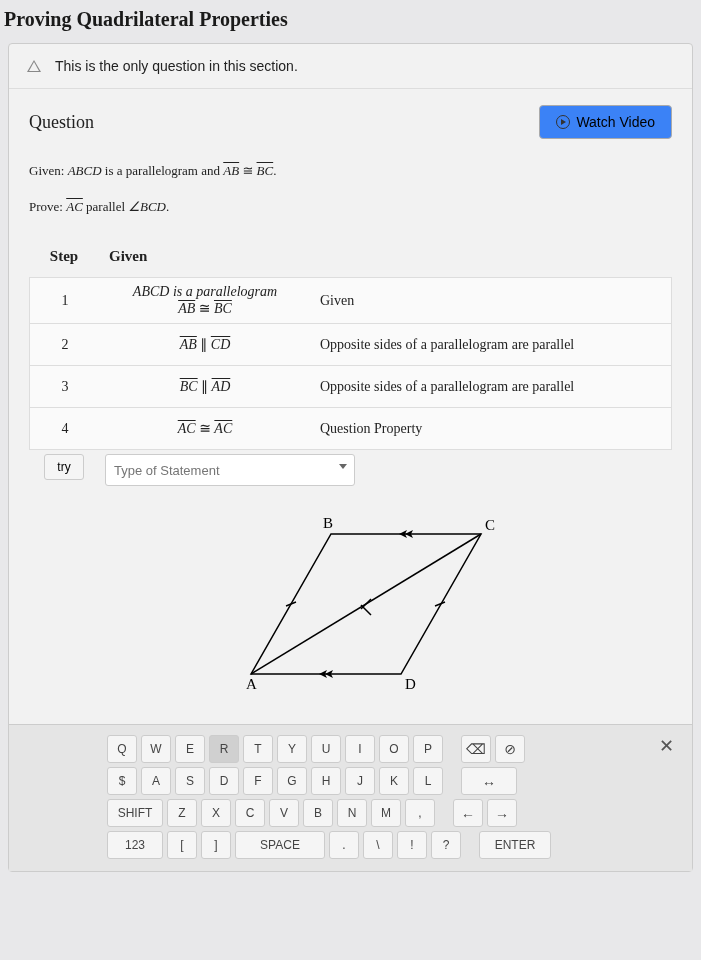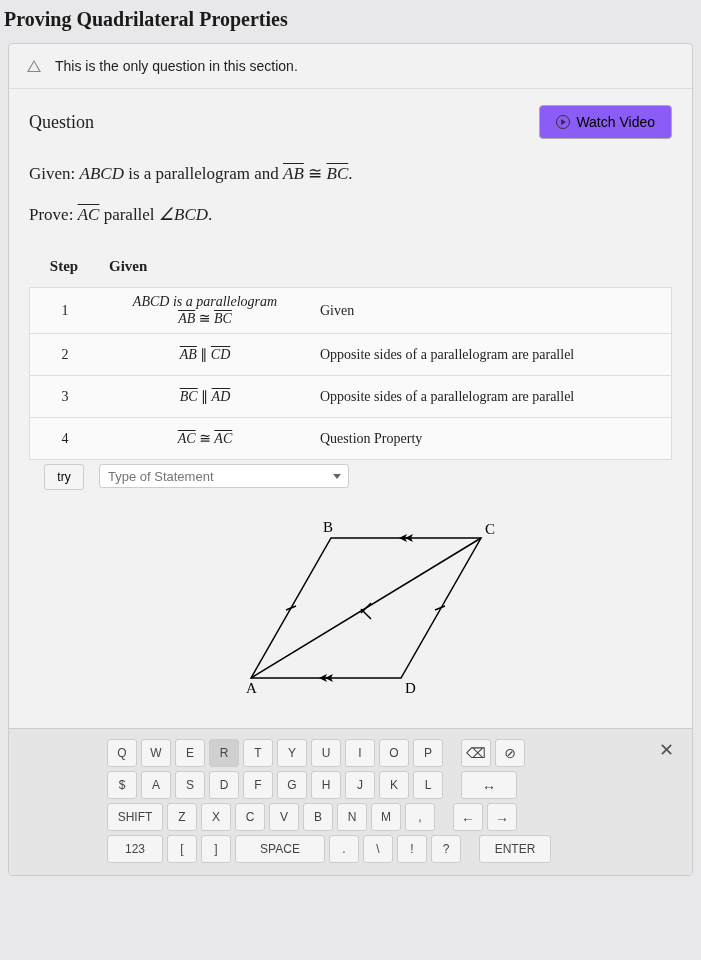--- a/index.html
+++ b/index.html
@@ -52,21 +52,21 @@
   .question-area { padding: 16px 20px 10px 20px; }
   .q-header {
     display: flex;
     justify-content: space-between;
     align-items: center;
     margin-bottom: 24px;
   }
   .q-label { font-size: 18px; font-family: Georgia, serif; }
   .watch-btn {
     border: 1px solid #aaa;
-    background: #8b5cf6;
+    background: #3b82f6;
     border-radius: 4px;
     padding: 8px 16px;
     font-size: 14px;
     font-family: Arial, sans-serif;
     display: flex;
     align-items: center;
     gap: 6px;
     cursor: pointer;
   }
   .play-icon {
@@ -78,21 +78,21 @@
   .play-icon::after {
     content: "";
     position: absolute;
     left: 4px; top: 3px;
     width: 0; height: 0;
     border-top: 3px solid transparent;
     border-bottom: 3px solid transparent;
     border-left: 5px solid #333;
   }
   .given, .prove {
-    font-size: 17px;
+    font-size: 13px;
     margin-bottom: 20px;
     font-family: Georgia, serif;
   }
   .math-i { font-style: italic; font-family: 'Times New Roman', serif; }
   .overline { text-decoration: overline; }
   .proof-table {
     margin: 10px 0 8px 0;
     font-family: Georgia, serif;
   }
   .pt-row {
@@ -109,38 +109,39 @@
     background: #fafafa;
   }
   .pt-body .pt-row:first-child { border-top: 1px solid #ddd; }
   .pt-step { text-align: center; padding: 6px; }
   .pt-stmt { text-align: center; padding: 6px; }
   .pt-reason { padding: 6px 10px; }
   .input-row {
     display: grid;
     grid-template-columns: 70px 1fr;
     margin-top: 4px;
+    gap: 6px;
   }
   .try-btn {
     border: 1px solid #ccc;
     background: #f5f5f5;
     font-size: 12px;
     border-radius: 3px;
     padding: 4px;
     cursor: pointer;
     justify-self: center;
     width: 40px;
     height: 26px;
     font-family: Arial, sans-serif;
   }
   .stmt-input {
     border: 1px solid #ccc;
     background: #fff;
     border-radius: 3px;
-    height: 24px;
+    height: 32px;
     width: 250px;
     padding: 4px 24px 4px 8px;
     font-size: 13px;
     color: #888;
     font-family: Arial, sans-serif;
     position: relative;
   }
   .stmt-input-wrap { position: relative; width: 250px; }
   .drop-arrow {
     position: absolute;

